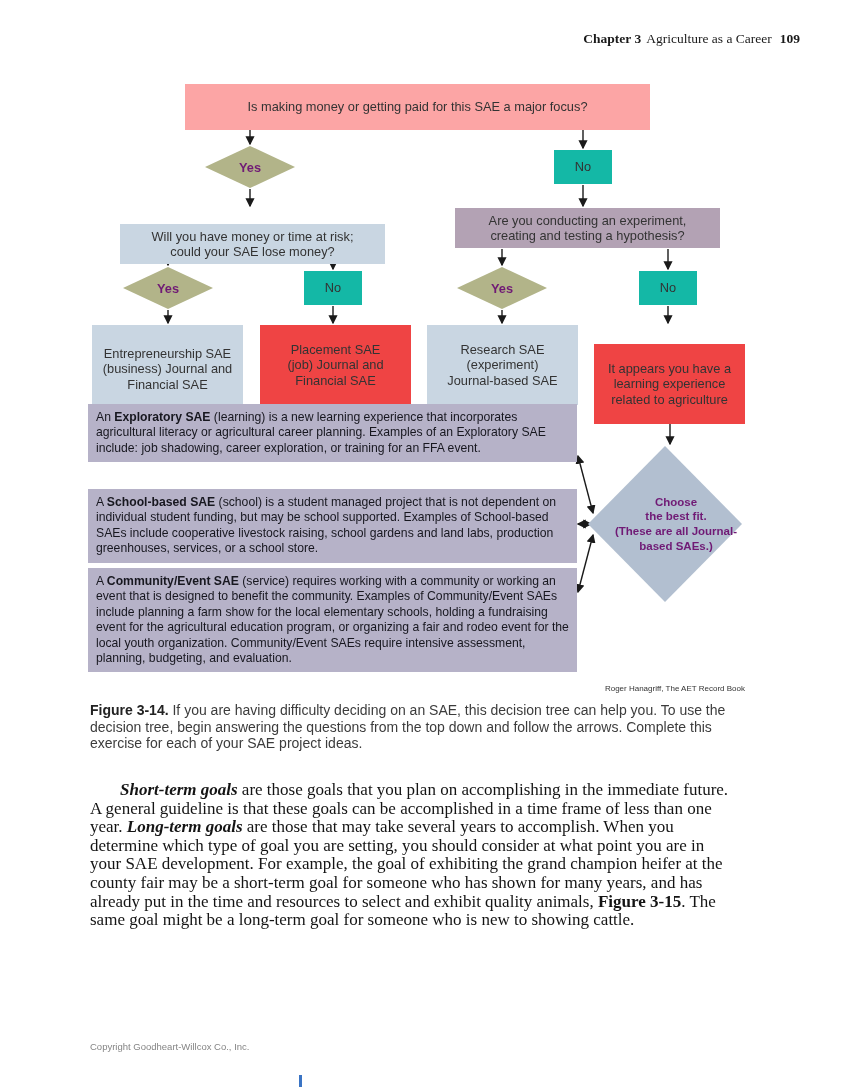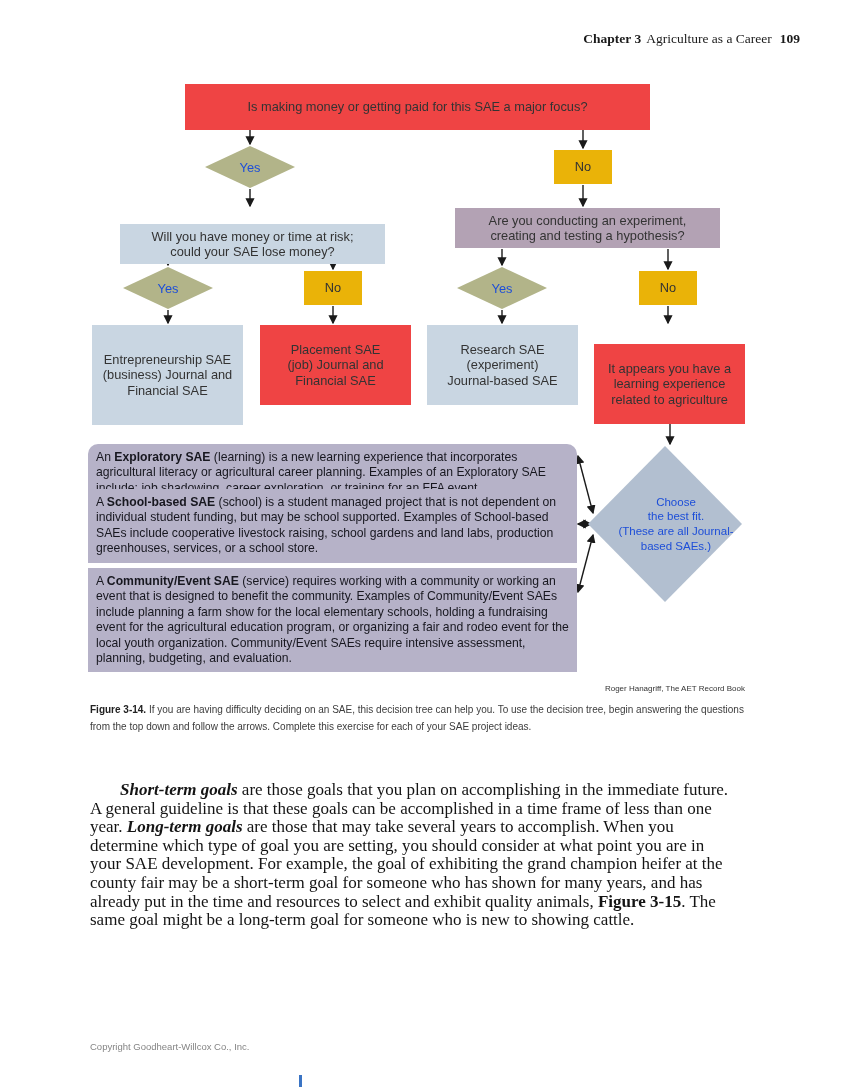--- a/index.html
+++ b/index.html
@@ -14,46 +14,46 @@
     font-family:"Liberation Serif", serif; font-size:13.5px; color:#1a1a1a;
   }
   .pg-header .hb { font-weight:bold; }
   .pg-header .ht { margin-left:5px; margin-right:8px; }
   
   .node {
     position:absolute; display:flex; align-items:center; justify-content:center;
     text-align:center; font-size:12.8px; line-height:15.5px; color:#333333;
     white-space:pre-line;
   }
-  .root   { background:#ef4444;text-align:center; }
+  .root   { background:#fca5a5;text-align:center; }
   .qblue  { background:#c9d6e2; }
   .qmauve { background:#b3a2b4; }
   .rblue  { background:#c9d6e2; }
   .rmauve { background:#ef4444; }
-  .nobox  { background:#eab308; }
+  .nobox  { background:#14b8a6; }
   .dia { position:absolute; }
   .dia svg.shape { position:absolute; left:0; top:0; width:100%; height:100%; }
   .dia .lbl {
     position:absolute; left:-10px; right:-10px; top:0; bottom:0;
     display:flex; align-items:center; justify-content:center;
-    text-align:center; font-size:12.8px; color:#1d4ed8; white-space:pre-line;
+    text-align:center; font-size:12.8px; color:#701a75; white-space:pre-line;font-weight:bold;
   }
   .bigdia .lbl { font-size:11.5px; line-height:14.6px;padding-left:22px; }
   .info {
     position:absolute; left:88px; width:489px; background:#b6b2c8;
     padding:6px 8px; font-size:12.2px; line-height:15.4px; color:#17171f;
   }
   .info b { font-weight:bold; }
   .credit {
     position:absolute; top:684px; left:445px; width:300px; text-align:right;
     font-size:8px; color:#333333;
   }
   .caption {
     position:absolute; top:702px; left:90px; width:674px;
-    font-size:10px; line-height:16.6px; color:#3c3c3c;
+    font-size:14px; line-height:16.6px; color:#3c3c3c;
   }
   .caption .cb { font-weight:bold; color:#222; }
   .bodytext {
     position:absolute; top:781px; left:90px; width:648px;
     font-family:"Liberation Serif", serif; font-size:17px; line-height:18.6px;
     color:#141414; text-align:left;
   }
   .bodytext p { text-indent:30px; }
   .bi { font-weight:bold; font-style:italic; }
   .fb { font-weight:bold; }
@@ -124,21 +124,21 @@
     </div>
     <div class="node nobox" style="left:304px; top:271px; width:58px; height:34px;">No</div>
     <div class="dia" style="left:457px; top:267px; width:90px; height:42px;">
       <svg class="shape" viewBox="0 0 100 100" preserveAspectRatio="none">
           <polygon points="50,0 100,50 50,100 0,50" fill="#b2b489"></polygon>
         </svg>
       <span class="lbl">Yes</span>
     </div>
     <div class="node nobox" style="left:639px; top:271px; width:58px; height:34px;">No</div>
 
-    <div class="node rblue" style="left:92px; top:325px; width:151px; height:100px;">Entrepreneurship SAE
+    <div class="node rblue" style="left:92px; top:325px; width:151px; height:88px;">Entrepreneurship SAE
 (business) Journal and
 Financial SAE</div>
     <div class="node rmauve" style="left:260px; top:325px; width:151px; height:80px;">Placement SAE
 (job) Journal and
 Financial SAE</div>
     <div class="node rblue" style="left:427px; top:325px; width:151px; height:80px;">Research SAE
 (experiment)
 Journal-based SAE</div>
     <div class="node rmauve" style="left:594px; top:344px; width:151px; height:80px;">It appears you have a
 learning experience
@@ -147,21 +147,21 @@
     <div class="dia bigdia" style="left:588px; top:446px; width:154px; height:156px;">
       <svg class="shape" viewBox="0 0 100 100" preserveAspectRatio="none">
           <polygon points="50,0 100,50 50,100 0,50" fill="#b2bfd0"></polygon>
         </svg>
       <span class="lbl">Choose
 the best fit.
 (These are all Journal-
 based SAEs.)</span>
     </div>
 
-    <div class="info" style="top:444px;border-radius:10px;">
+    <div class="info" style="top:404px;">
       <span>An </span><b>Exploratory SAE</b><span> (learning) is a new learning experience that incorporates agricultural literacy or agricultural career planning. Examples of an Exploratory SAE include: job shadowing, career exploration, or training for an FFA event.</span>
     </div>
     <div class="info" style="top:489px;">
       <span>A </span><b>School-based SAE</b><span> (school) is a student managed project that is not dependent on individual student funding, but may be school supported. Examples of School-based SAEs include cooperative livestock raising, school gardens and land labs, production greenhouses, services, or a school store.</span>
     </div>
     <div class="info" style="top:568px;">
       <span>A </span><b>Community/Event SAE</b><span> (service) requires working with a community or working an event that is designed to benefit the community. Examples of Community/Event SAEs include planning a farm show for the local elementary schools, holding a fundraising event for the agricultural education program, or organizing a fair and rodeo event for the local youth organization. Community/Event SAEs require intensive assessment, planning, budgeting, and evaluation.</span>
     </div>
 
     <div class="credit">Roger Hanagriff, The AET Record Book</div>

